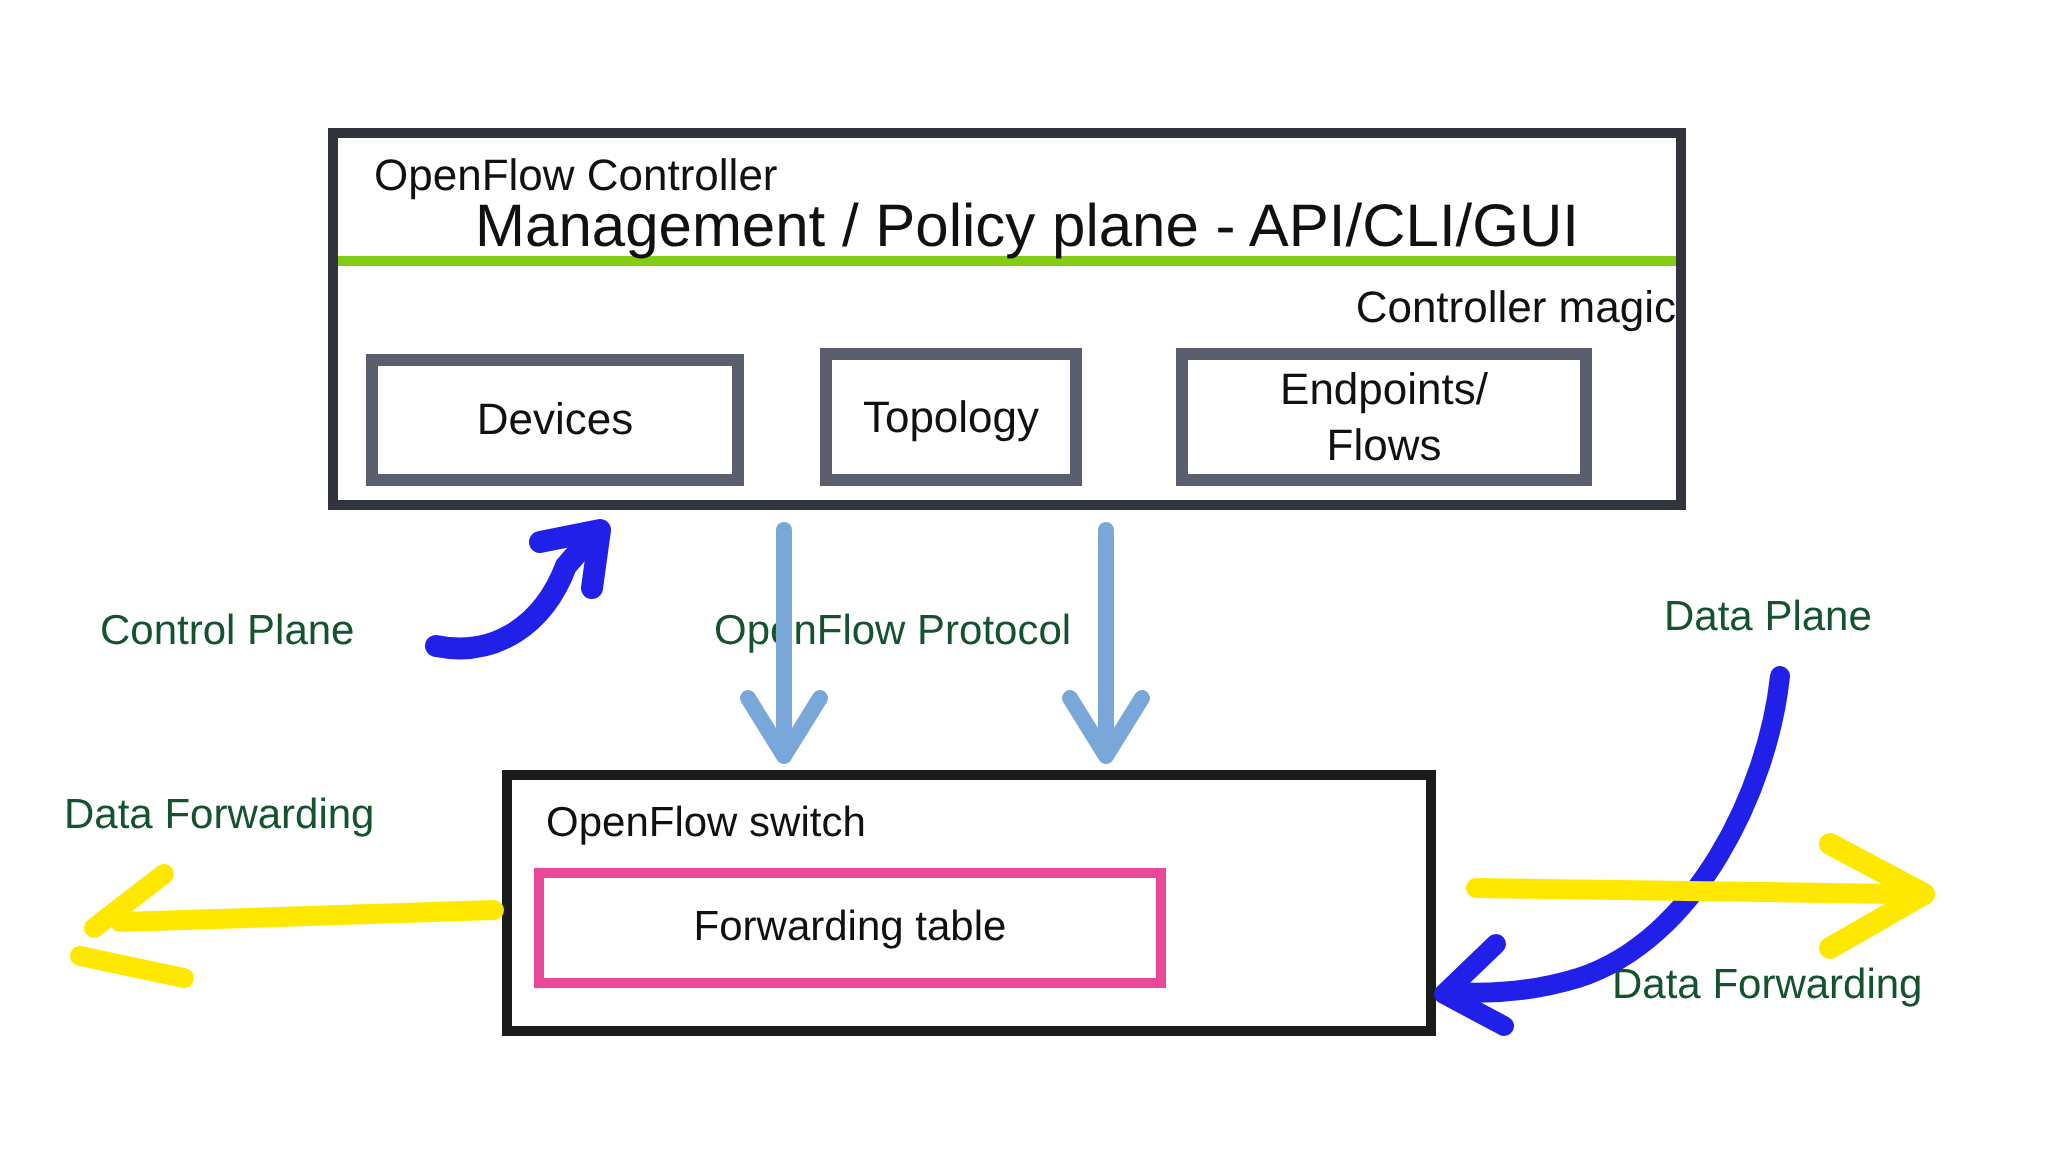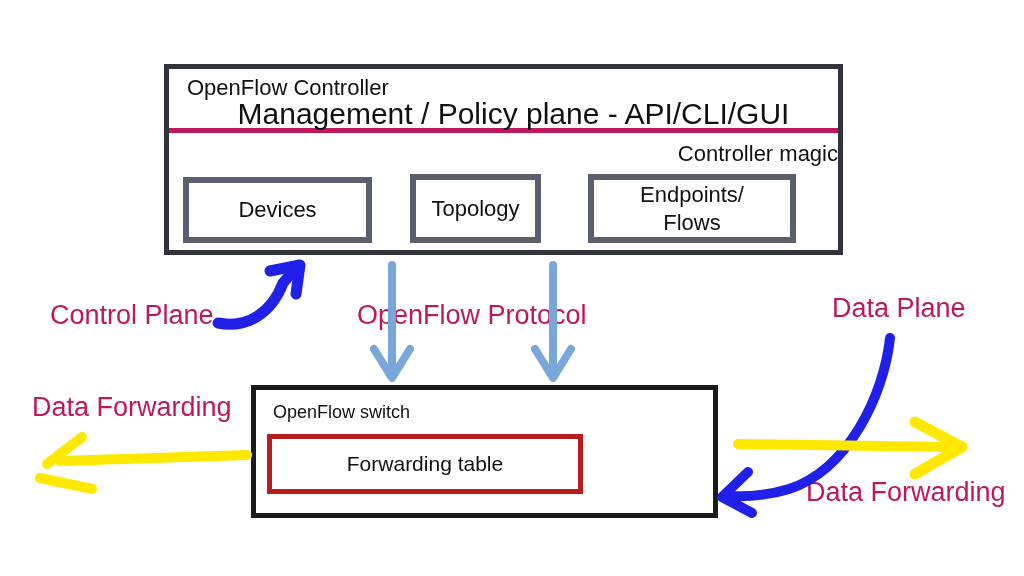--- a/index.html
+++ b/index.html
@@ -28,21 +28,21 @@
     border: 5px solid #32343c;
     background: #ffffff;
   }
   #controller-mgmt-section {
     position: absolute;
     left: 0;
     top: 0;
     right: 0;
     height: 64px;
     box-sizing: border-box;
-    border-bottom: 5px solid #be185d;
+    border-bottom: 5px solid #84cc16;
   }
   #controller-title {
     position: absolute;
     left: 18px;
     top: 6px;
     font-size: 22px;
     line-height: 26px;
     white-space: nowrap;
   }
   #mgmt-plane-label {
@@ -95,46 +95,46 @@
     width: 467px;
     height: 133px;
     box-sizing: border-box;
     border: 5px solid #1b1b1b;
     background: #ffffff;
   }
   #switch-title {
     position: absolute;
     left: 17px;
     top: 9px;
-    font-size: 18px;
+    font-size: 21px;
     line-height: 26px;
     white-space: nowrap;
   }
   #forwarding-table-box {
     position: absolute;
     left: 11px;
     top: 44px;
     width: 316px;
     height: 60px;
     box-sizing: border-box;
-    border: 5px solid #b91c1c;
+    border: 5px solid #ec4899;
     background: #ffffff;
     display: flex;
     align-items: center;
     justify-content: center;
     font-size: 21px;
   }
 
   
   .free-label {
     position: absolute;
-    font-size: 27px;
+    font-size: 21px;
     line-height: 25px;
     white-space: nowrap;
-    color: #be185d;
+    color: #14532d;
   }
   #label-control-plane     { left: 50px;  top: 303px; }
   #label-openflow-protocol { left: 357px; top: 303px; }
   #label-data-plane        { left: 816px; top: 296px; margin-left: 16px; }
   #label-data-forwarding-left  { left: 32px;  top: 395px; }
   #label-data-forwarding-right { left: 806px; top: 480px; }
 
   
   #arrow-layer {
     position: absolute;

